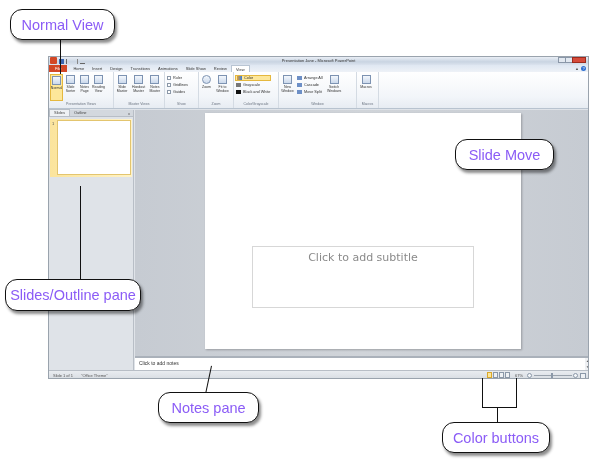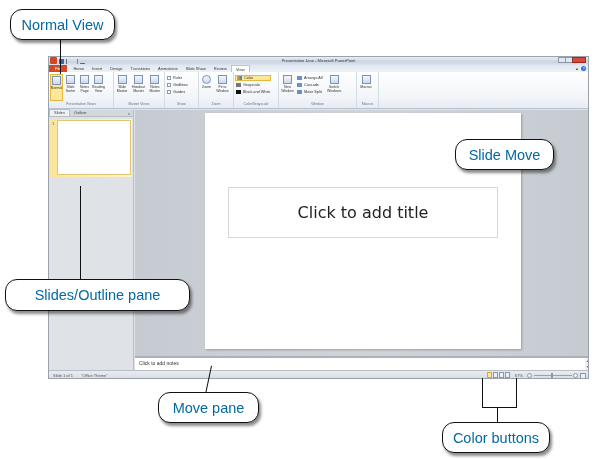--- a/index.html
+++ b/index.html
@@ -69,21 +69,21 @@
   .viewbtns span { display: block; width: 5px; height: 6px; border: 1px solid #8b98a8; background: #eef1f4; }
   .viewbtns span.sel { background: #fde79a; border-color: #d9a72a; }
   .zoom { position: absolute; left: 466px; top: 0; }
   .zoomminus { position: absolute; left: 478px; top: 2px; width: 5px; height: 5px; border-radius: 50%; border: 1px solid #8b98a8; background: #f4f6f8; }
   .zoomslider { position: absolute; left: 485px; top: 4px; width: 38px; height: 1px; background: #9aa3ad; }
   .zoomthumb { position: absolute; left: 502px; top: 2px; width: 2px; height: 5px; background: #fff; border: 1px solid #8b98a8; }
   .zoomplus { position: absolute; left: 524px; top: 2px; width: 5px; height: 5px; border-radius: 50%; border: 1px solid #8b98a8; background: #f4f6f8; }
   .fit { position: absolute; left: 531px; top: 2px; width: 6px; height: 6px; border: 1px solid #8b98a8; background: #eef1f4; }
 
   
-  .callout { position: absolute; background: #fff; border: 1.3px solid #111; border-radius: 12px; box-shadow: 2px 3px 3px rgba(0,0,0,0.45); font-family: "Liberation Sans", sans-serif; font-size: 14.5px; color: #0369a1; display: flex; align-items: center; justify-content: center; white-space: nowrap; z-index: 10; }
+  .callout { position: absolute; background: #fff; border: 1.3px solid #111; border-radius: 12px; box-shadow: 2px 3px 3px rgba(0,0,0,0.45); font-family: "Liberation Sans", sans-serif; font-size: 14.5px; color: #8b5cf6; display: flex; align-items: center; justify-content: center; white-space: nowrap; z-index: 10; }
   .leader { position: absolute; background: #111; z-index: 9; }
 </style>
 </head>
 <body>
 
 <div class="window">
 
   <div class="titlebar">
     <div class="app-icon"></div>
     <div class="qat">
@@ -243,21 +243,21 @@
       <div class="lp-close">x</div>
     </div>
     <div class="thumbwrap">
       <div class="thumbnum">1</div>
       <div class="thumb"></div>
     </div>
   </div>
 
   <div class="slidearea">
     <div class="slide">
-      <div class="ph-title">Click to add title</div>
+      <div class="ph-sub">Click to add subtitle</div>
     </div>
   </div>
 
   <div class="notes">
     <span>Click to add notes</span>
     <div class="notes-scroll">▲<br>▼</div>
   </div>
 
   <div class="statusbar">
     <span class="sl">Slide 1 of 1</span>
@@ -280,15 +280,15 @@
 <div class="leader" style="left:60px; top:38px; width:1.3px; height:36px;"></div>
 <div class="leader" style="left:80px; top:186px; width:1.3px; height:96px;"></div>
 <div class="leader" style="left:211px; top:366px; width:1.3px; height:28px; transform:rotate(12deg); transform-origin:top;"></div>
 <div class="leader" style="left:482px; top:378px; width:1.3px; height:30px;"></div>
 <div class="leader" style="left:516px; top:378px; width:1.3px; height:30px;"></div>
 <div class="leader" style="left:482px; top:407px; width:35px; height:1.3px;"></div>
 <div class="leader" style="left:497px; top:407px; width:1.3px; height:16px;"></div>
 
 <div class="callout" style="left:10px; top:9px; width:105px; height:31px;">Normal View</div>
 <div class="callout" style="left:455px; top:139px; width:99px; height:31px;">Slide Move</div>
-<div class="callout" style="left:5px; top:279px; width:185px; height:32px;">Slides/Outline pane</div>
-<div class="callout" style="left:158px; top:392px; width:101px; height:31px;">Move pane</div>
+<div class="callout" style="left:5px; top:279px; width:136px; height:32px;">Slides/Outline pane</div>
+<div class="callout" style="left:158px; top:392px; width:101px; height:31px;">Notes pane</div>
 <div class="callout" style="left:442px; top:422px; width:108px; height:31px;">Color buttons</div>
 
 </body></html>

